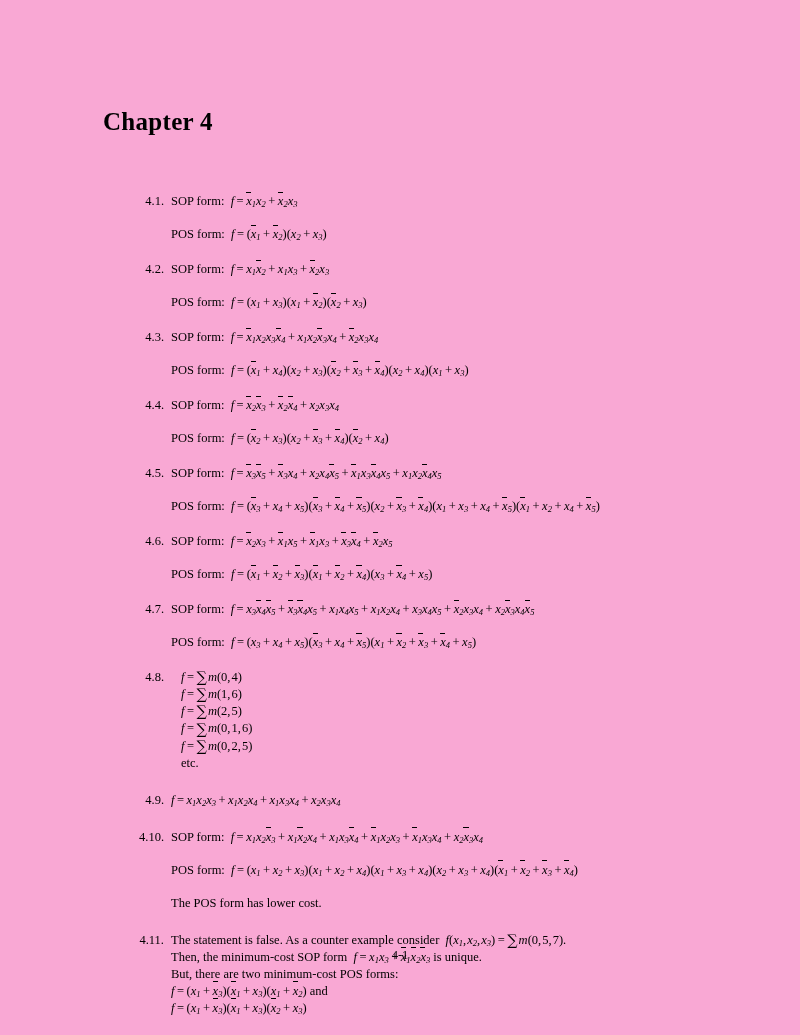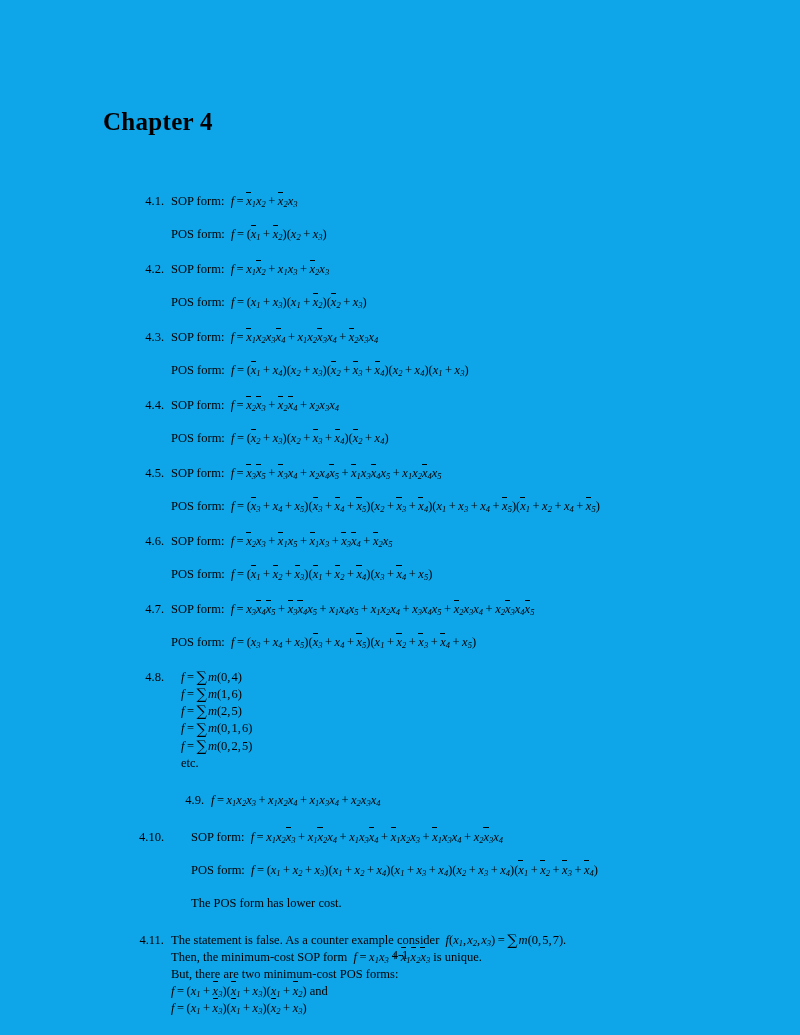--- a/index.html
+++ b/index.html
@@ -4,21 +4,21 @@
 <style>
   html, body {
     margin: 0;
     padding: 0;
     background: #ffffff;
   }
   .page {
     position: relative;
     width: 800px;
     height: 1035px;
-    background: #0ea5e9;
+    background: #f9a8d4;
     font-family: "Liberation Serif", "DejaVu Serif", serif;
     color: #000000;
     overflow: hidden;
   }
   .chapter-title {
     position: absolute;
     left: 103px;
     top: 108px;
     font-size: 25px;
     font-weight: bold;
@@ -230,28 +230,28 @@
       <div class="prob-body">
         <div class="line"><span class="math"><span class="mi">f</span><span class="op">=</span><span class="sigma">∑</span><span class="mrm">m</span><span class="paren">(0, 4)</span></span></div>
         <div class="line"><span class="math"><span class="mi">f</span><span class="op">=</span><span class="sigma">∑</span><span class="mrm">m</span><span class="paren">(1, 6)</span></span></div>
         <div class="line"><span class="math"><span class="mi">f</span><span class="op">=</span><span class="sigma">∑</span><span class="mrm">m</span><span class="paren">(2, 5)</span></span></div>
         <div class="line"><span class="math"><span class="mi">f</span><span class="op">=</span><span class="sigma">∑</span><span class="mrm">m</span><span class="paren">(0, 1, 6)</span></span></div>
         <div class="line"><span class="math"><span class="mi">f</span><span class="op">=</span><span class="sigma">∑</span><span class="mrm">m</span><span class="paren">(0, 2, 5)</span></span></div>
         <div class="line">etc.</div>
       </div>
     </div>
 
-    <div class="problem" style="margin-bottom:20px;padding-left:40px;">
+    <div class="problem" style="margin-bottom:20px;">
       <div class="prob-num">4.9.</div>
       <div class="prob-body">
         <div class="line"><span class="math"><span class="mi">f</span><span class="op">=</span><span class="mi">x</span><sub>1</sub><span class="mi">x</span><sub>2</sub><span class="mi">x</span><sub>3</sub><span class="op">+</span><span class="mi">x</span><sub>1</sub><span class="mi">x</span><sub>2</sub><span class="mi">x</span><sub>4</sub><span class="op">+</span><span class="mi">x</span><sub>1</sub><span class="mi">x</span><sub>3</sub><span class="mi">x</span><sub>4</sub><span class="op">+</span><span class="mi">x</span><sub>2</sub><span class="mi">x</span><sub>3</sub><span class="mi">x</span><sub>4</sub></span></div>
       </div>
     </div>
 
-    <div class="problem" style="margin-bottom:20px;gap:20px;">
+    <div class="problem" style="margin-bottom:20px;">
       <div class="prob-num">4.10.</div>
       <div class="prob-body">
         <div class="line">
           <span class="lbl">SOP form:</span>
           <span class="math">&nbsp;<span class="mi">f</span><span class="op">=</span><span class="mi">x</span><sub>1</sub><span class="mi">x</span><sub>2</sub><span class="ovl">x</span><sub>3</sub><span class="op">+</span><span class="mi">x</span><sub>1</sub><span class="ovl">x</span><sub>2</sub><span class="mi">x</span><sub>4</sub><span class="op">+</span><span class="mi">x</span><sub>1</sub><span class="mi">x</span><sub>3</sub><span class="ovl">x</span><sub>4</sub><span class="op">+</span><span class="ovl">x</span><sub>1</sub><span class="mi">x</span><sub>2</sub><span class="mi">x</span><sub>3</sub><span class="op">+</span><span class="ovl">x</span><sub>1</sub><span class="mi">x</span><sub>3</sub><span class="mi">x</span><sub>4</sub><span class="op">+</span><span class="mi">x</span><sub>2</sub><span class="ovl">x</span><sub>3</sub><span class="mi">x</span><sub>4</sub></span>
         </div>
         <div class="line sub-line">
           <span class="lbl">POS form:</span>
           <span class="math">&nbsp;<span class="mi">f</span><span class="op">=</span><span class="paren">(</span><span class="mi">x</span><sub>1</sub><span class="op">+</span><span class="mi">x</span><sub>2</sub><span class="op">+</span><span class="mi">x</span><sub>3</sub><span class="paren">)(</span><span class="mi">x</span><sub>1</sub><span class="op">+</span><span class="mi">x</span><sub>2</sub><span class="op">+</span><span class="mi">x</span><sub>4</sub><span class="paren">)(</span><span class="mi">x</span><sub>1</sub><span class="op">+</span><span class="mi">x</span><sub>3</sub><span class="op">+</span><span class="mi">x</span><sub>4</sub><span class="paren">)(</span><span class="mi">x</span><sub>2</sub><span class="op">+</span><span class="mi">x</span><sub>3</sub><span class="op">+</span><span class="mi">x</span><sub>4</sub><span class="paren">)(</span><span class="ovl">x</span><sub>1</sub><span class="op">+</span><span class="ovl">x</span><sub>2</sub><span class="op">+</span><span class="ovl">x</span><sub>3</sub><span class="op">+</span><span class="ovl">x</span><sub>4</sub><span class="paren">)</span></span>
         </div>

